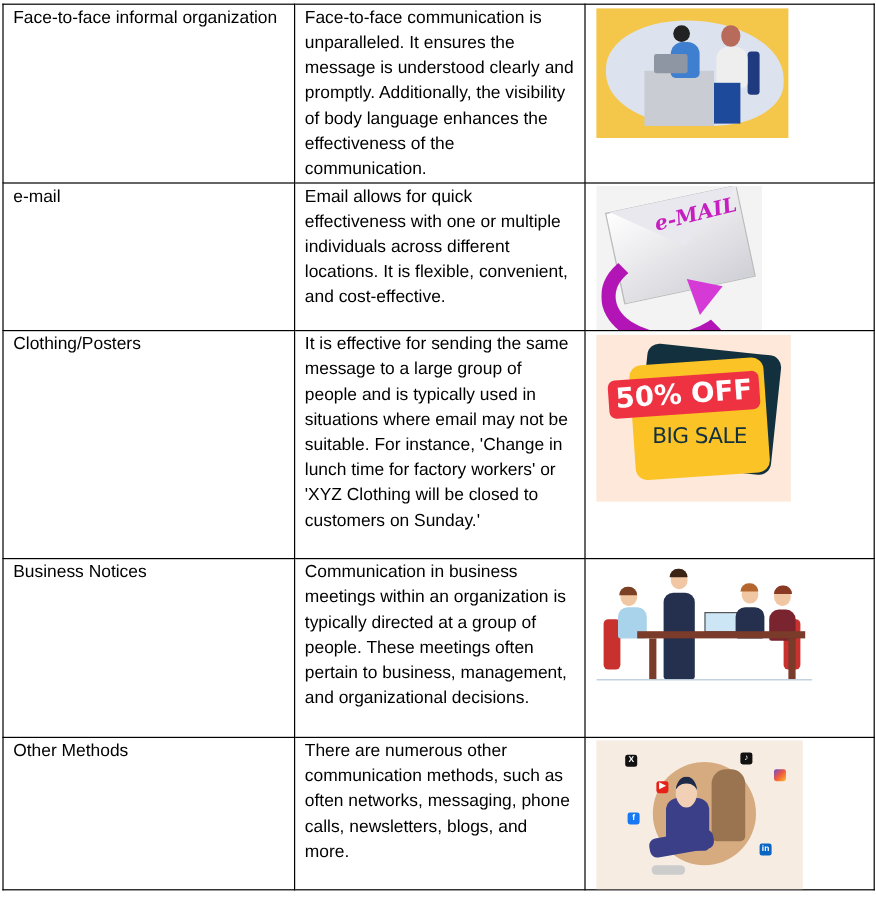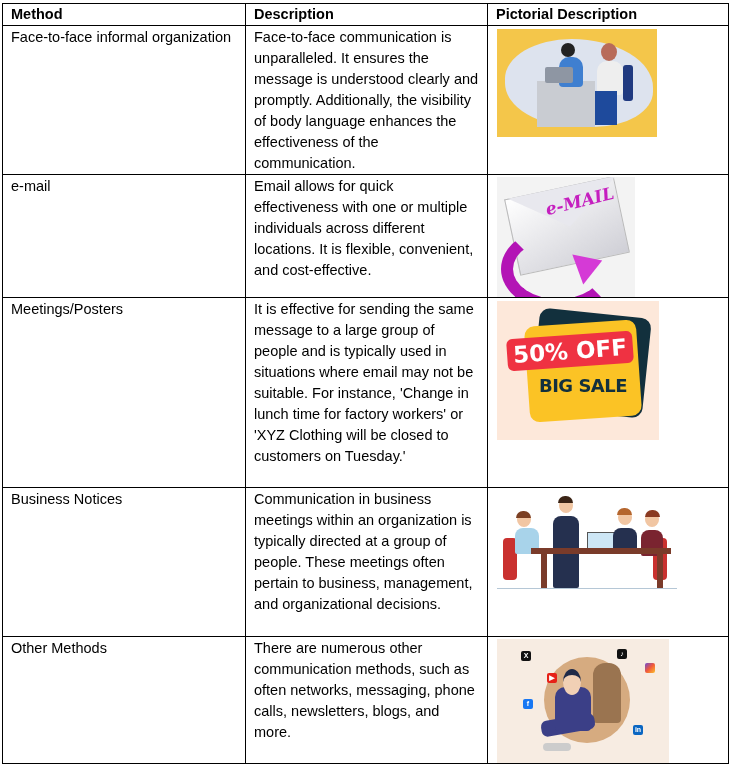--- a/index.html
+++ b/index.html
@@ -30,21 +30,21 @@
   .img2 .flap { position:absolute; left:14px; top:10px; width:0; height:0; border-left:55px solid transparent; border-right:55px solid transparent; border-top:40px solid #e8e8ee; transform: rotate(-12deg); }
   .img2 .label { position:absolute; left:48px; top:14px; color:#c51fbf; font-weight:bold; font-size:17px; transform: rotate(-14deg); font-family:"DejaVu Serif", serif; font-style: italic; }
   .img2 .arrow { position:absolute; left:4px; top:50px; width:90px; height:60px; border:12px solid #b314b5; border-color: transparent transparent #b314b5 #b314b5; border-radius:50%; }
   .img2 .arrowhead { position:absolute; left:80px; top:72px; width:0; height:0; border-top:16px solid transparent; border-bottom:16px solid transparent; border-left:26px solid #d53ad6; transform: rotate(-20deg); }
   
   .img3 { width: 162px; height: 139px; background: #fde8da; margin-top: 1px; }
   .img3 .back { position:absolute; left:38px; top:12px; width:112px; height:100px; background:#12303d; border-radius:10px; transform: rotate(6deg); }
   .img3 .front { position:absolute; left:30px; top:22px; width:112px; height:96px; background:#fbc325; border-radius:10px; transform: rotate(-4deg); }
   .img3 .ribbon { position:absolute; left:10px; top:34px; width:126px; height:32px; background:#ef3242; border-radius:6px; transform: rotate(-4deg);
                   color:#fff; font-weight:bold; font-size:23px; line-height:32px; text-align:center; font-family:"DejaVu Sans", sans-serif; }
-  .img3 .big { position:absolute; left:36px; top:74px; width:100px; color:#12303d; font-weight:bold; font-size:18px; text-align:center; font-family:"DejaVu Sans", sans-serif; letter-spacing:-0.5px; }
+  .img3 .big { position:absolute; left:36px; top:74px; width:100px; color:#12303d; font-weight:normal; font-size:18px; text-align:center; font-family:"DejaVu Sans", sans-serif; letter-spacing:-0.5px; }
   
   .img4 { width: 180px; height: 100px; background: #ffffff; margin-top: 2px; }
   .img4 .table { position:absolute; left:34px; top:56px; width:140px; height:6px; background:#7a3b2a; }
   .img4 .tleg1 { position:absolute; left:44px; top:62px; width:6px; height:34px; background:#7a3b2a; }
   .img4 .tleg2 { position:absolute; left:160px; top:62px; width:6px; height:34px; background:#7a3b2a; }
   .img4 .chair { position:absolute; width:14px; height:42px; background:#c9312f; border-radius:4px; top:46px; }
   .img4 .p { position:absolute; border-radius:8px 8px 2px 2px; }
   .img4 .head { position:absolute; width:14px; height:15px; background:#f1c6a3; border-radius:50%; }
   .img4 .hair { position:absolute; width:15px; height:7px; background:#7b3f23; border-radius:7px 7px 0 0; }
   .img4 .screen { position:absolute; left:90px; top:40px; width:26px; height:15px; background:#cde6f5; border:1px solid #555; }
@@ -62,25 +62,20 @@
 </head>
 <body>
 
 <table>
   <colgroup>
       <col class="c1">
       <col class="c2">
       <col class="c3">
     </colgroup>
   <tbody>
-      <tr>
-    <th>Method</th>
-    <th>Description</th>
-    <th>Pictorial Description</th>
-  </tr>
 
   <tr style="height:148px">
     <td>Face-to-face informal organization</td>
     <td>Face-to-face communication is unparalleled. It ensures the message is understood clearly and promptly. Additionally, the visibility of body language enhances the effectiveness of the communication.</td>
     <td class="pic">
       <div class="img img1">
         <div class="blob"></div>
             <div class="desk"></div>
             <div class="p1"></div>
             <div class="h1"></div>
@@ -101,22 +96,22 @@
         <div class="env"></div>
             <div class="flap"></div>
         <div class="arrow"></div>
         <div class="arrowhead"></div>
         <div class="label">e-MAIL</div>
       </div>
     </td>
   </tr>
 
   <tr style="height:190px">
-    <td>Meetings/Posters</td>
-    <td>It is effective for sending the same message to a large group of people and is typically used in situations where email may not be suitable. For instance, 'Change in lunch time for factory workers' or 'XYZ Clothing will be closed to customers on Tuesday.'</td>
+    <td>Clothing/Posters</td>
+    <td>It is effective for sending the same message to a large group of people and is typically used in situations where email may not be suitable. For instance, 'Change in lunch time for factory workers' or 'XYZ Clothing will be closed to customers on Sunday.'</td>
     <td class="pic">
       <div class="img img3">
         <div class="back"></div>
             <div class="front"></div>
         <div class="ribbon">50% OFF</div>
         <div class="big">BIG SALE</div>
       </div>
     </td>
   </tr>
 

